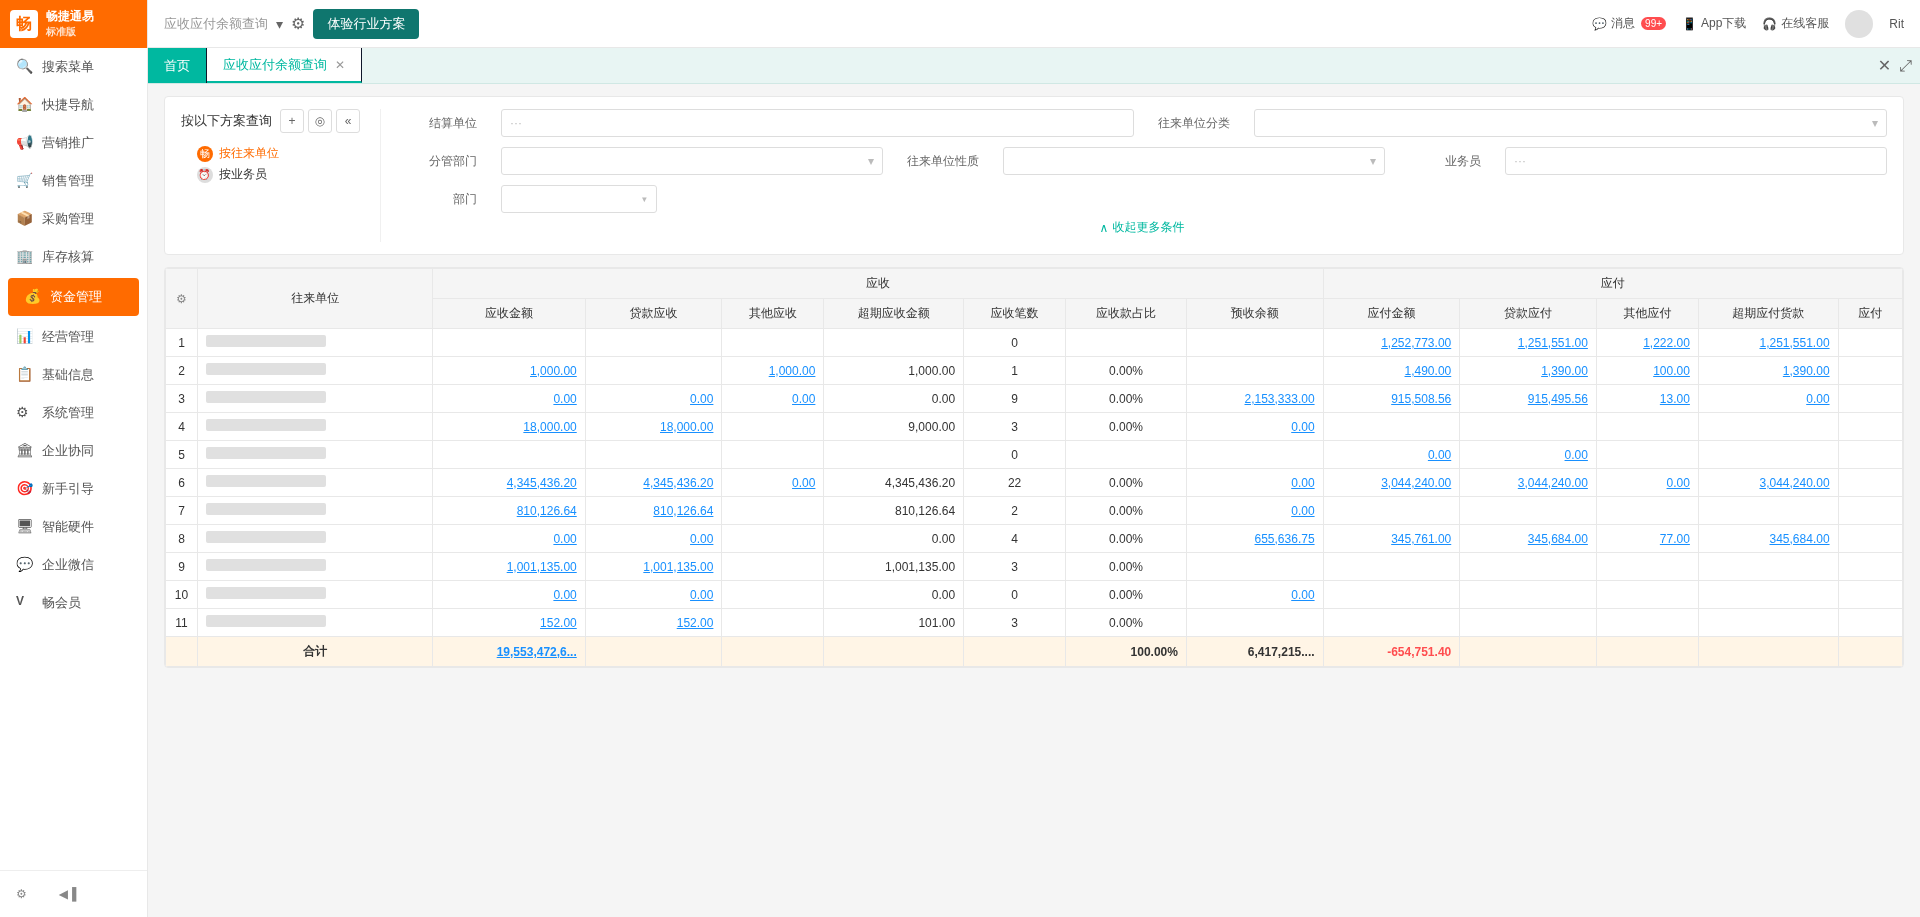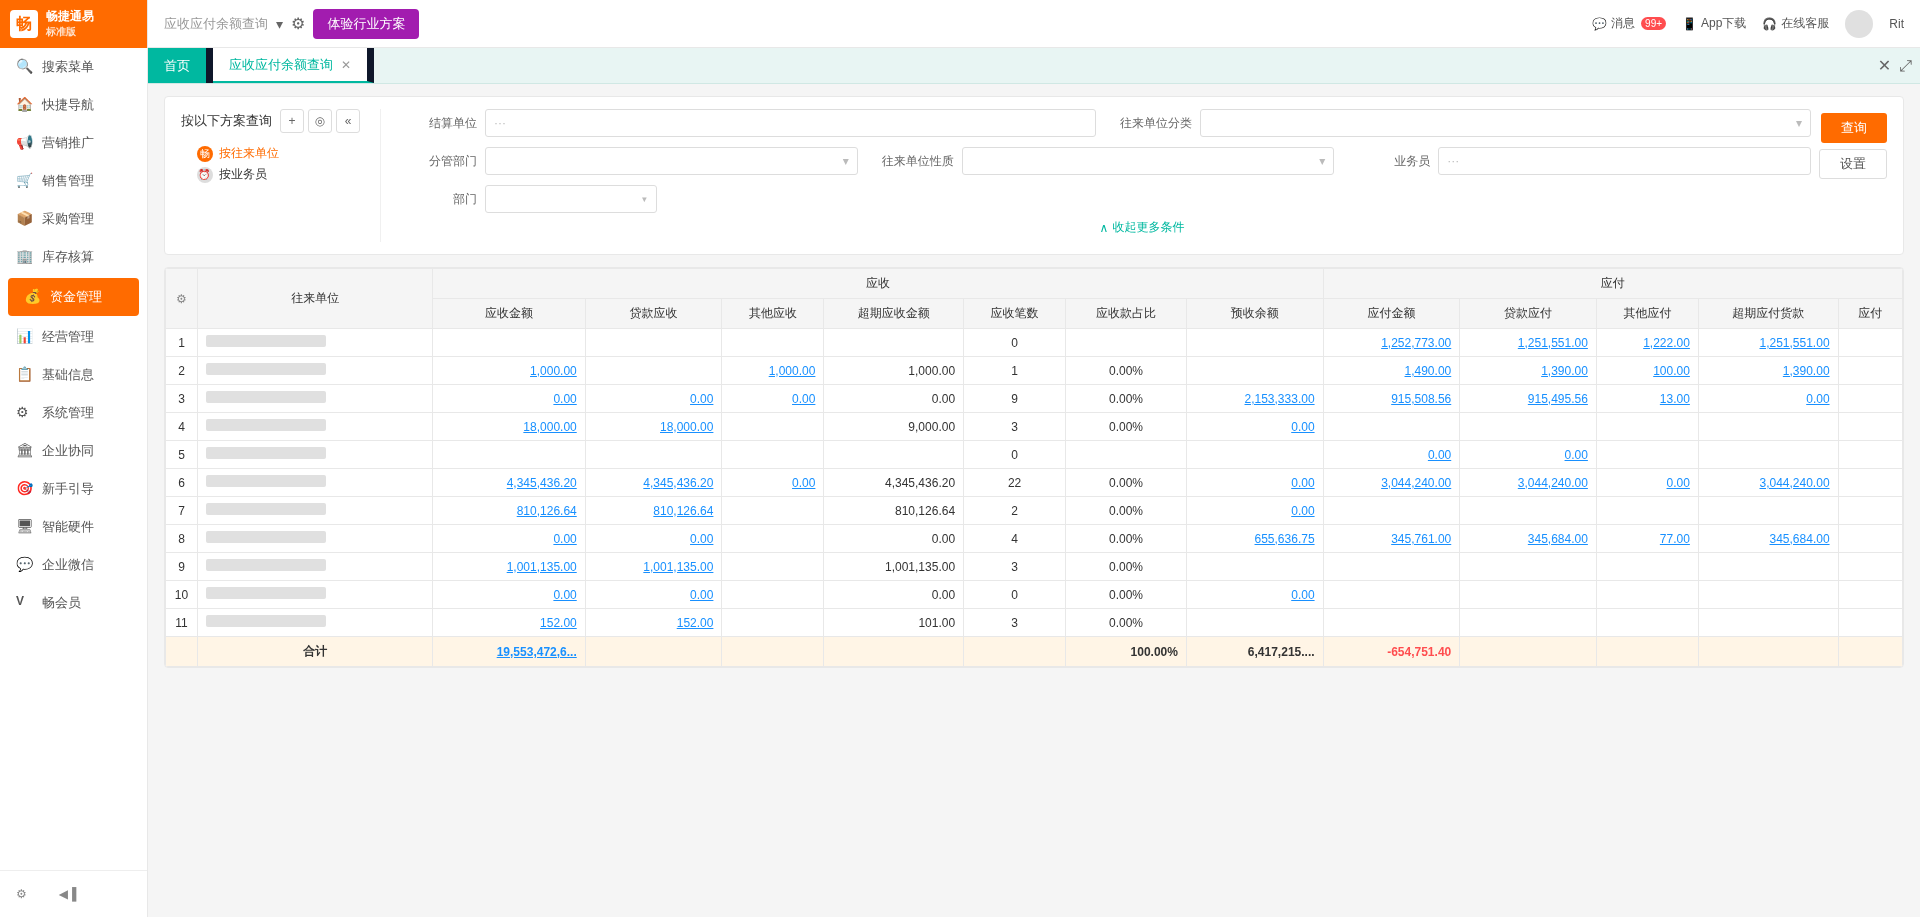--- a/index.html
+++ b/index.html
@@ -30,40 +30,40 @@
     .top-header {
       position: fixed; left: 148px; top: 0; right: 0; height: 48px;
       background: #fff; border-bottom: 1px solid #e8e8e8; display: flex; align-items: center;
       padding: 0 16px; z-index: 99; justify-content: space-between;
     }
     .header-left { display: flex; align-items: center; gap: 8px; }
     .header-breadcrumb { color: #999; font-size: 13px; }
     .header-dropdown { color: #666; cursor: pointer; font-size: 14px; }
     .header-gear { color: #666; cursor: pointer; font-size: 16px; }
     .header-solution-btn {
-      background: #a21caf; color: #fff; border: none; border-radius: 4px;
+      background: #0f766e; color: #fff; border: none; border-radius: 4px;
       padding: 6px 14px; font-size: 13px; cursor: pointer;
     }
     .header-right { display: flex; align-items: center; gap: 16px; }
     .header-msg { position: relative; cursor: pointer; display: flex; align-items: center; gap: 4px; color: #555; font-size: 12px; }
     .badge { position: absolute; top: -6px; right: -8px; background: #ff4d4f; color: #fff; border-radius: 8px; padding: 1px 4px; font-size: 10px; }
     .header-app { cursor: pointer; display: flex; align-items: center; gap: 4px; color: #555; font-size: 12px; }
     .header-service { cursor: pointer; display: flex; align-items: center; gap: 4px; color: #555; font-size: 12px; }
     .header-avatar { width: 28px; height: 28px; border-radius: 50%; background: #ddd; cursor: pointer; }
     .user-name { color: #555; font-size: 12px; cursor: pointer; }
 
     
     .tab-bar {
       position: fixed; left: 148px; top: 48px; right: 0; height: 36px;
       background: #e8f5f3; display: flex; align-items: stretch; border-bottom: 1px solid #d0e8e4;
       z-index: 98;
     }
     .tab-item {
       display: flex; align-items: center; padding: 0 16px; cursor: pointer;
-      font-size: 13px; color: #555; border-right: 7px solid #0f172a; position: relative;
+      font-size: 13px; color: #555; border-right: 1px solid #0f172a; position: relative;
     }
     .tab-item.active { background: #fff; color: #00b8a0; border-bottom: 2px solid #00b8a0; }
     .tab-home { background: #00b8a0; color: #fff; }
     .tab-close { margin-left: 8px; color: #999; font-size: 12px; cursor: pointer; }
     .tab-bar-end { margin-left: auto; display: flex; align-items: center; padding: 0 8px; gap: 8px; }
     .tab-bar-btn { cursor: pointer; color: #666; font-size: 16px; }
 
     
     .main-content {
       position: fixed; left: 148px; top: 84px; right: 0; bottom: 0;
@@ -98,21 +98,21 @@
     }
     .filter-scheme-group { display: flex; flex-direction: column; gap: 4px; margin-left: 16px; }
     .filter-scheme-item {
       display: flex; align-items: center; gap: 6px; cursor: pointer; font-size: 12px;
     }
     .scheme-active { color: #ff6b00; }
     .scheme-icon { width: 16px; height: 16px; border-radius: 50%; display: flex; align-items: center; justify-content: center; font-size: 10px; }
     .scheme-icon-orange { background: #ff6b00; color: #fff; }
     .scheme-icon-gray { background: #ddd; color: #888; }
     .filter-row { display: flex; align-items: center; gap: 16px; }
-    .filter-item { display: flex; align-items: center; gap: 8px; flex: 1; justify-content: space-between; }
+    .filter-item { display: flex; align-items: center; gap: 24px; flex: 1; justify-content: space-between; }
     .filter-item-label { color: #666; font-size: 12px; white-space: nowrap; width: 80px; text-align: right; }
     .filter-input {
       flex: 1; height: 28px; border: 1px solid #ddd; border-radius: 3px;
       padding: 0 8px; font-size: 12px; color: #333; background: #fff;
       display: flex; align-items: center; justify-content: space-between; cursor: pointer;
     }
     .filter-collapse {
       display: flex; align-items: center; justify-content: center;
       padding: 6px; color: #00b8a0; cursor: pointer; font-size: 12px; gap: 4px;
     }
@@ -348,24 +348,20 @@
                 <div class="filter-item" style="max-width:260px;font-family:Liberation Mono, monospace;">
                   <span class="filter-item-label">部门</span>
                   <div class="filter-input">
                     <span></span>
                     <span style="color:#bbb;">▾</span>
                   </div>
                 </div>
               </div>
             </div>
 
-            <div class="query-btn-group">
-              <button class="btn-query">查询</button>
-              <button class="btn-set">设置</button>
-            </div>
           </div>
 
           <div class="filter-collapse">
             <span>∧</span>
             <span>收起更多条件</span>
           </div>
         </div>
       </div>
     </div>
 

